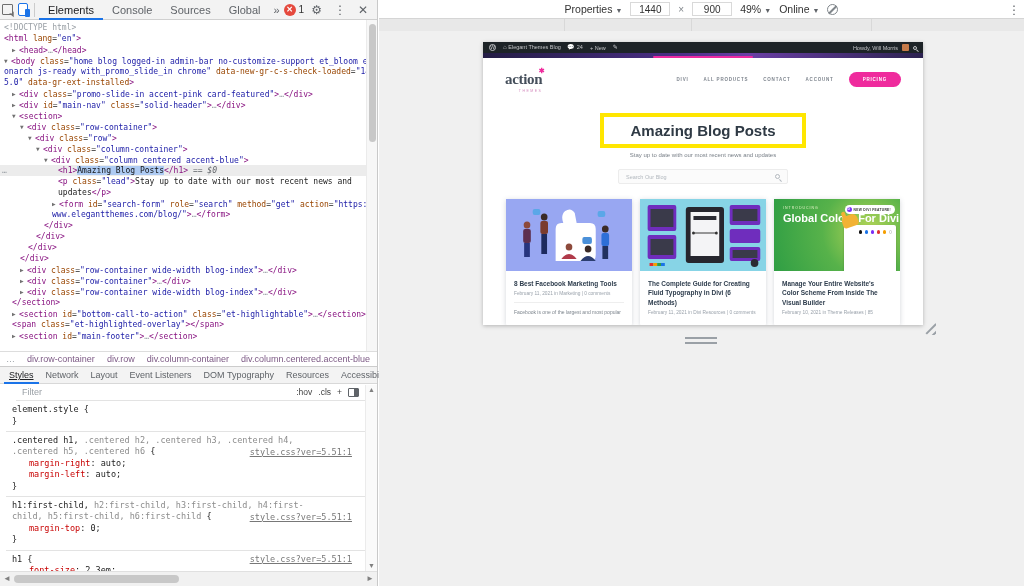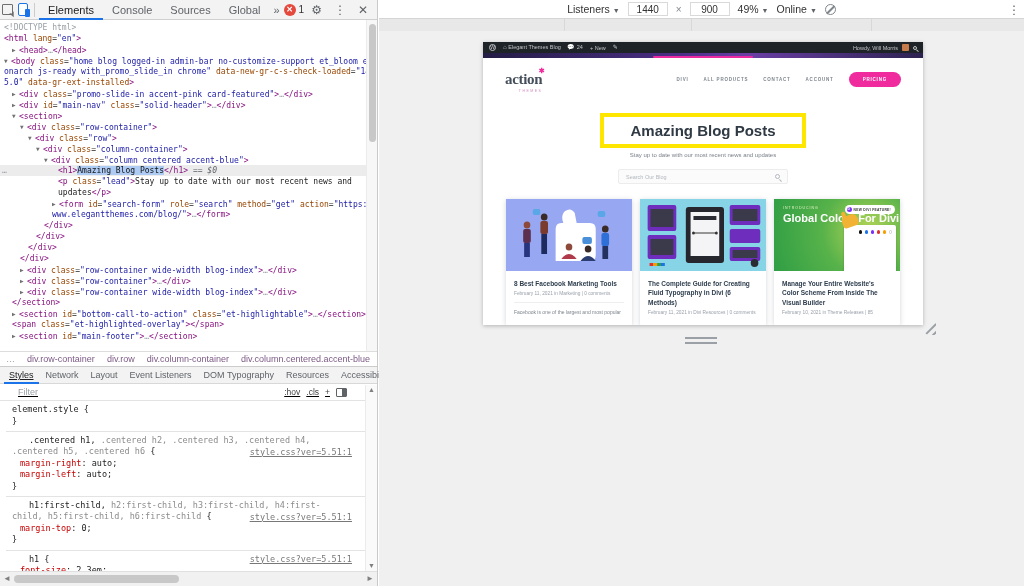--- a/index.html
+++ b/index.html
@@ -31,38 +31,38 @@
   .sel-line { background:#ececec; }
   .gut { position:absolute; left:2px; color:#9aa0a6; }
   .arw { color:#727272; font-size:6px; display:inline-block; width:7px; vertical-align:1px; }
   .tk-tag { color:#881280; }
   .tk-attr { color:#994500; }
   .tk-val { color:#1a1aa6; }
   .tk-pln { color:#1c1c1c; }
   .tk-gry { color:#9aa0a6; }
   .tk-eq  { color:#5f6368; font-style:italic; }
   .tk-selt { background:#aecbf3; color:#111; }
-  .tk-selb { color:#222;margin-left:17px; }
+  .tk-selb { color:#222; }
   .tk-seld { color:#8c8c8c; }
-  .tk-prop { color:#c80000; }
+  .tk-prop { color:#c80000;margin-left:9px; }
   .tk-lnk { float:right; color:#787878; text-decoration:underline; margin-right:14px; }
 
   .vscroll { position:absolute; right:0; top:20px; width:11px; height:331px; background:#f7f7f7; border-left:1px solid #ebebeb; }
   .vthumb { position:absolute; left:2px; width:7px; border-radius:4px; background:#c8c8c8; }
 
   
   .dt-crumbs { position:absolute; left:0; top:351px; right:0; height:15px; border-top:1px solid #ddd; background:#fff; display:flex; align-items:center; gap:12px; padding:0 6px; font-size:9px; color:#7d5a85; overflow:hidden; }
   .crumb { cursor:pointer; white-space:nowrap; }
   .crumb-ell { color:#9aa0a6; cursor:pointer; }
 
   
   .dt-styles-tabs { position:absolute; left:0; top:366px; right:0; height:18px; background:#f3f3f3; border-top:1px solid #ccc; border-bottom:1px solid #d8d8d8; display:flex; align-items:center; gap:2px; padding-left:4px; }
   .st-tab { font-size:9px; color:#5f6368; padding:0 5px; height:18px; line-height:18px; cursor:pointer; white-space:nowrap; }
   .st-tab.active { color:#202124; border-bottom:2px solid #1a73e8;text-decoration:underline; }
-  .dt-filter { position:absolute; left:0; top:384px; right:12px; height:17px; border-bottom:1px solid #e3e3e3; display:flex; align-items:center; padding:0 18px; gap:6px;text-decoration:underline; }
+  .dt-filter { position:absolute; left:16px; top:384px; right:12px; height:17px; border-bottom:1px solid #e3e3e3; display:flex; align-items:center; padding:0 6px; gap:6px; }
   .filter-input { flex:1; border:none; outline:none; font-size:9px; color:#333; height:13px; }
   .filter-input::placeholder { color:#9aa0a6; }
   .toggle { font-size:8.5px; color:#444; cursor:pointer; }
   .panel-ic { width:11px; height:9px; border:1px solid #5f6368; border-radius:1px; position:relative; cursor:pointer; }
   .panel-ic:after { content:""; position:absolute; right:0; top:0; bottom:0; width:4px; background:#5f6368; }
 
   .dt-styles { position:absolute; left:0; top:401px; width:366px; height:170px; overflow:hidden; font-family:"DejaVu Sans Mono", monospace; font-size:8.5px; line-height:11.5px; white-space:pre; padding:3px 0 0 6px; }
   .dt-styles .cl { height:11.5px; }
   .dt-styles .divider { border-top:1px solid #e3e3e3; margin-top:4px; padding-top:3px; height:15px; }
 
@@ -215,21 +215,21 @@
 
     <div class="hscroll">
       <span class="harr left">◄</span>
       <span class="harr right">►</span>
       <div class="hthumb"></div>
     </div>
   </div>
 
   <div class="preview">
     <div class="dev-toolbar">
-      <span><span>Listeners</span><span class="caret">▼</span></span>
+      <span><span>Properties</span><span class="caret">▼</span></span>
       <input class="dim-input" value="1440" style="">
       <span class="times">×</span>
       <input class="dim-input" value="900" style="">
       <span><span>49%</span><span class="caret">▼</span></span>
       <span><span>Online</span><span class="caret">▼</span></span>
       <span class="throttle-ic"></span>
       <span class="dev-more">⋮</span>
     </div>
     <div class="mq-band">
       <i class="mq-seg" style="left:185px"></i>

